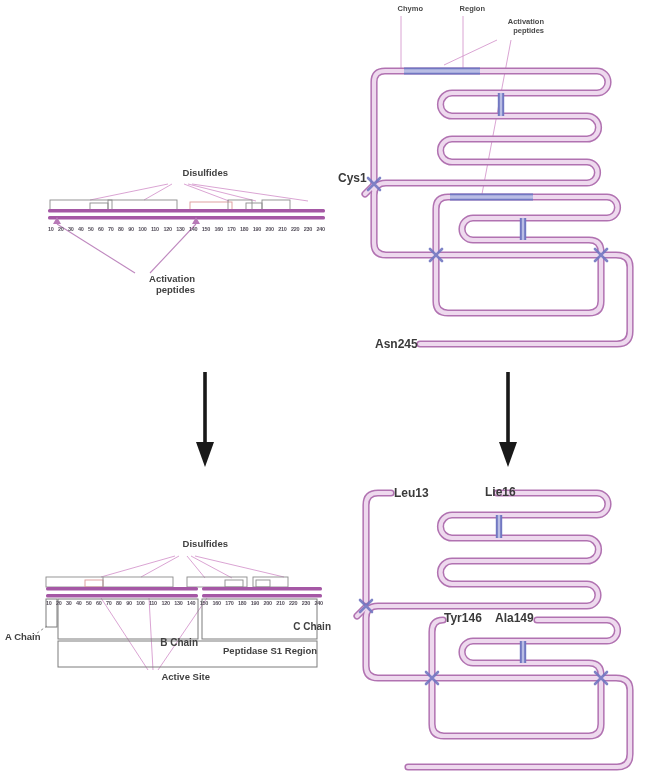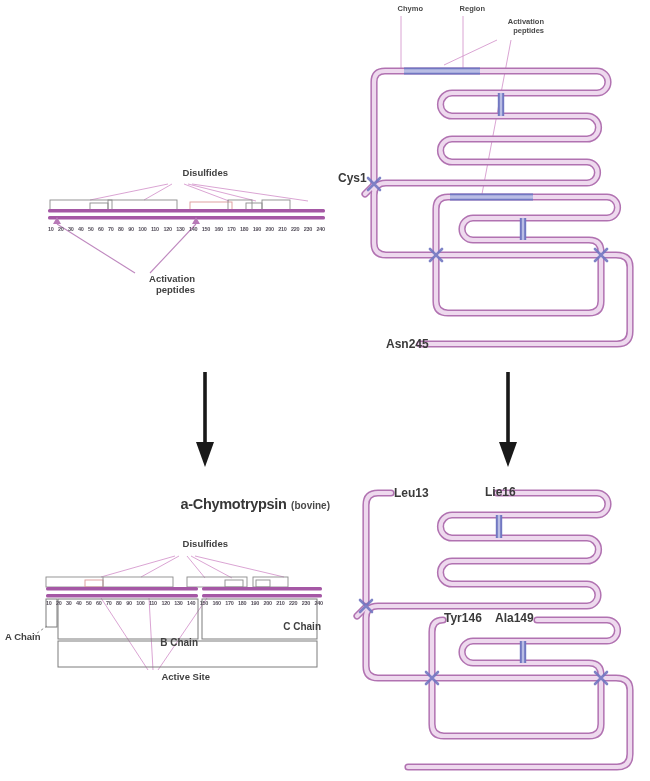--- a/index.html
+++ b/index.html
@@ -213,24 +213,20 @@
       <span>170</span>
       <span>180</span>
       <span>190</span>
       <span>200</span>
       <span>210</span>
       <span>220</span>
       <span>230</span>
       <span>240</span>
     </div>
 
-  <div class="lbl ctr" style="left:30px;top:495px;width:300px;">
-    <span class="title-main2">a-Chymotrypsin</span>
-    <span class="title-suffix">(bovine)</span>
-  </div>
 
   <div class="lbl ctr anno" style="left:128px;top:539px;width:100px;">Disulfides</div>
 
   <div class="ruler" style="left:46px;top:600px;width:277px;">
       <span>10</span>
       <span>20</span>
       <span>30</span>
       <span>40</span>
       <span>50</span>
       <span>60</span>
@@ -248,31 +244,32 @@
       <span>180</span>
       <span>190</span>
       <span>200</span>
       <span>210</span>
       <span>220</span>
       <span>230</span>
       <span>240</span>
     </div>
 
   <div class="lbl ctr chainlbl" style="left:58px;top:621px;width:140px;margin-top:16px;">B Chain</div>
-  <div class="lbl ctr chainlbl" style="left:202px;top:621px;width:119px;">C Chain</div>
+  <div class="lbl ctr chainlbl" style="left:202px;top:621px;width:129px;">C Chain</div>
   <div class="lbl anno" style="left:5px;top:632px;">A Chain</div>
+  <div class="lbl ctr anno" style="left:58px;top:646px;width:259px;">Peptidase S1 Region</div>
   <div class="lbl ctr anno" style="left:100px;top:672px;width:110px;">Active Site</div>
 
   <div class="lbl ctr anno-sm" style="left:379px;top:4px;width:44px;">Chymo</div>
   <div class="lbl ctr anno-sm" style="left:441px;top:4px;width:44px;">Region</div>
   <div class="lbl ctr anno-sm" style="left:482px;top:17px;width:62px;">
     <div>Activation</div>
     <div>peptides</div>
   </div>
   <div class="lbl term" style="left:338px;top:172px;">Cys1</div>
-  <div class="lbl term" style="left:375px;top:338px;margin-left:11px;">Asn245</div>
+  <div class="lbl term" style="left:375px;top:338px;">Asn245</div>
 
   <div class="lbl term" style="left:394px;top:487px;">Leu13</div>
   <div class="lbl term" style="left:461px;top:486px;margin-left:24px;">Lie16</div>
   <div class="lbl term" style="left:444px;top:612px;">Tyr146</div>
   <div class="lbl term" style="left:495px;top:612px;">Ala149</div>
 
 </div>
 
 </body></html>

